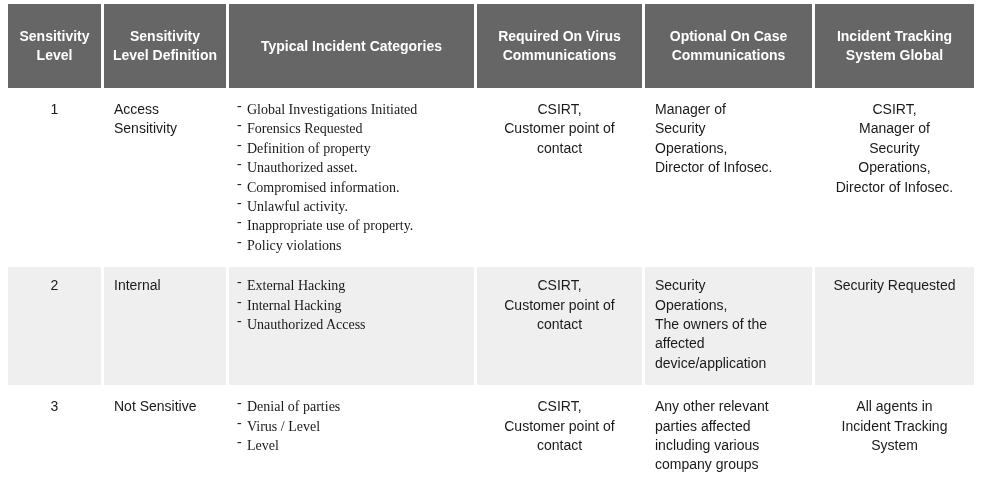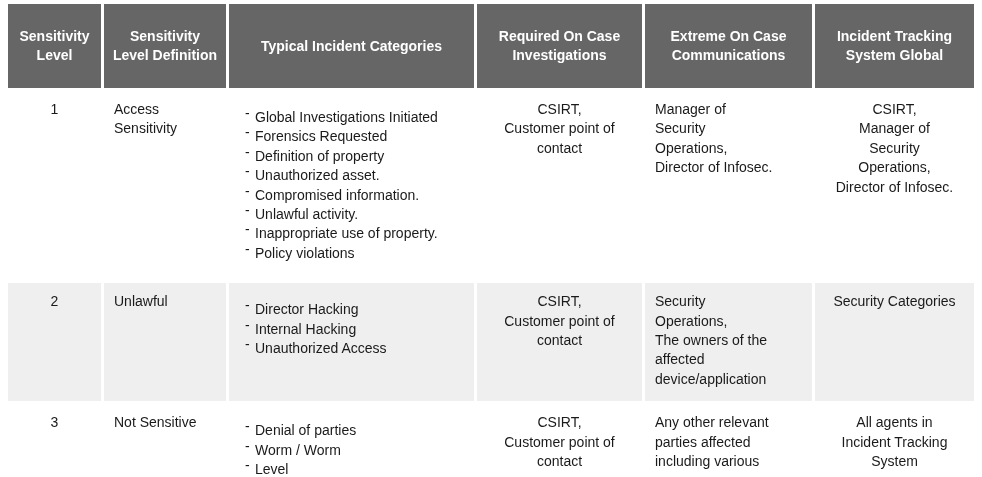--- a/index.html
+++ b/index.html
@@ -32,21 +32,21 @@
     line-height: 19.4px;
     vertical-align: top;
     padding: 9px 10px;
     white-space: pre-line;
   }
   tbody tr.r1 td { height: 164px; }
   tbody tr.r2 td { height: 118px; background: #efefef; }
   tbody tr.r3 td { height: 88px; }
   .al-c { text-align: center; }
   td.cats-cell { padding: 9px 8px; white-space: normal; }
-  ul.cats { list-style: none; margin: 8px; padding: 0; }
+  ul.cats { list-style: none; margin: 0; padding: 0; font-family: Liberation Serif, serif; }
   ul.cats li { position: relative; padding-left: 10px; }
   ul.cats li::before { content: "-"; position: absolute; left: 0; top: -4px; }
 </style>
 </head>
 <body>
 
 <div class="page">
   <table class="sens">
     <colgroup>
       <col style="width:93px">
@@ -54,22 +54,22 @@
       <col style="width:245px">
       <col style="width:165px">
       <col style="width:167px">
       <col style="width:159px">
     </colgroup>
     <thead>
       <tr>
         <th>Sensitivity Level</th>
         <th>Sensitivity Level Definition</th>
         <th>Typical Incident Categories</th>
-        <th>Required On Case Investigations</th>
-        <th>Extreme On Case Communications</th>
+        <th>Required On Virus Communications</th>
+        <th>Optional On Case Communications</th>
         <th>Incident Tracking System Global</th>
       </tr>
     </thead>
     <tbody>
       <tr class="r1">
         <td class="al-c">1</td>
         <td>Access Sensitivity</td>
         <td class="cats-cell">
           <ul class="cats">
               <li>Global Investigations Initiated</li>
@@ -90,45 +90,45 @@
 Operations,
 Director of Infosec.</td>
         <td class="al-c">CSIRT,
 Manager of
 Security
 Operations,
 Director of Infosec.</td>
       </tr>
       <tr class="r2">
         <td class="al-c">2</td>
-        <td>Unlawful</td>
+        <td>Internal</td>
         <td class="cats-cell">
           <ul class="cats">
-              <li>Director Hacking</li>
+              <li>External Hacking</li>
               <li>Internal Hacking</li>
               <li>Unauthorized Access</li>
             </ul>
         </td>
         <td class="al-c">CSIRT,
 Customer point of
 contact</td>
         <td>Security
 Operations,
 The owners of the
 affected
 device/application</td>
-        <td class="al-c">Security Categories</td>
+        <td class="al-c">Security Requested</td>
       </tr>
       <tr class="r3">
         <td class="al-c">3</td>
         <td>Not Sensitive</td>
         <td class="cats-cell">
           <ul class="cats">
               <li>Denial of parties</li>
-              <li>Worm / Worm</li>
+              <li>Virus / Level</li>
               <li>Level</li>
             </ul>
         </td>
         <td class="al-c">CSIRT,
 Customer point of
 contact</td>
         <td>Any other relevant
 parties affected
 including various
 company groups</td>

